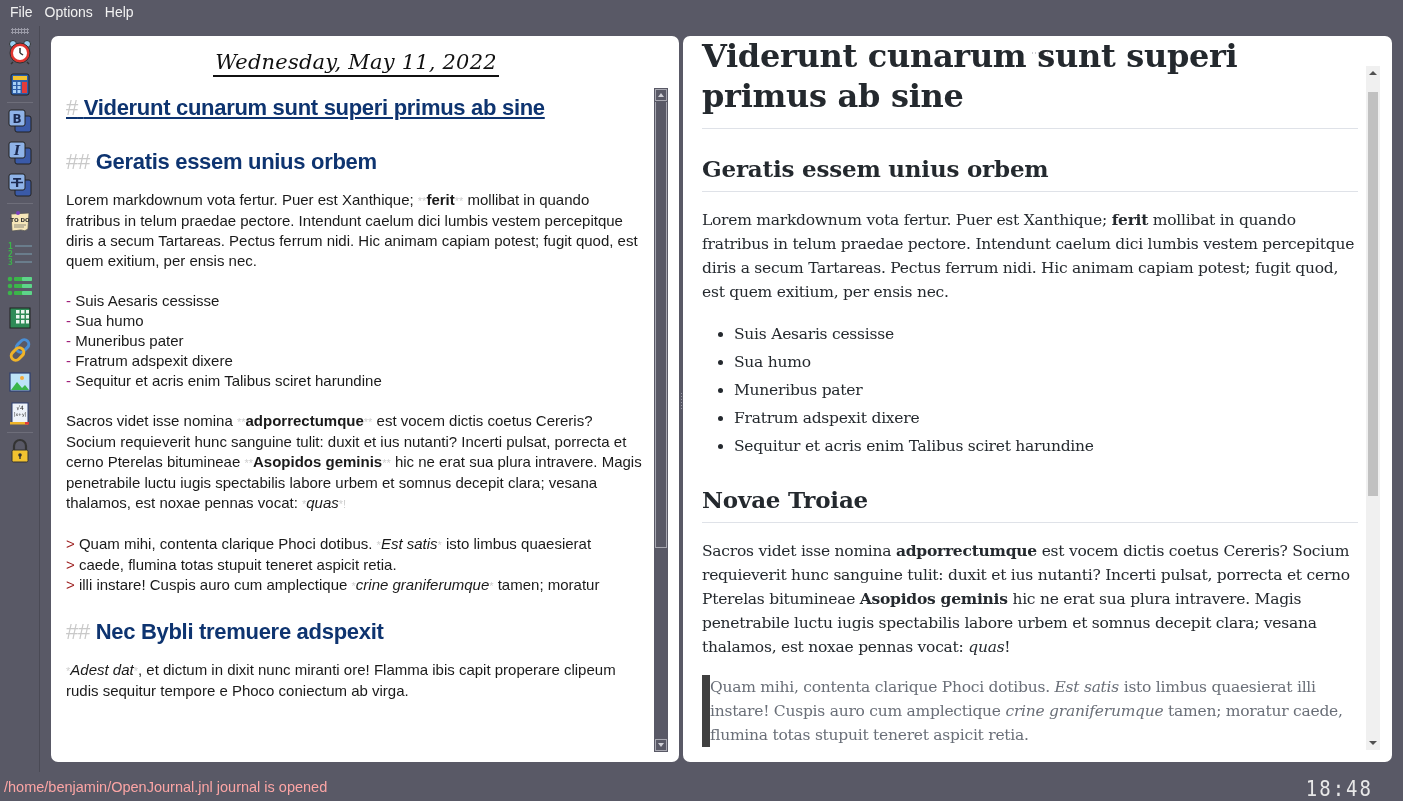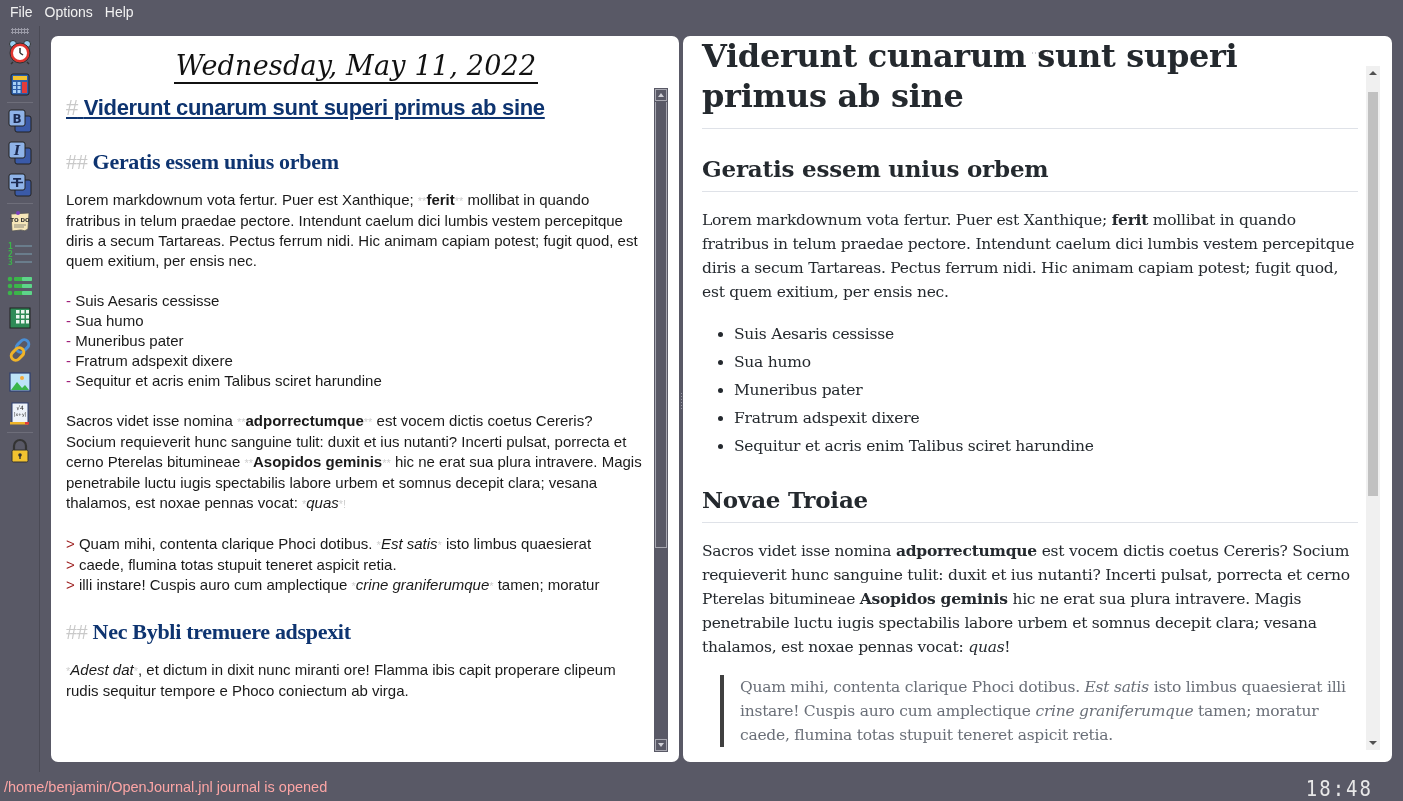--- a/index.html
+++ b/index.html
@@ -18,24 +18,24 @@
   .tb-sep { width: 26px; height: 1px; background: #6e6e7a; margin: 4px auto; }
 
   
   .pane { position: absolute; background: #fff; border-radius: 7px; overflow: hidden; }
   .editor { left: 51px; top: 36px; width: 628px; height: 726px; }
   .preview { left: 683px; top: 36px; width: 709px; height: 726px; }
   .splitter-grip { position: absolute; left: 680px; top: 392px; width: 3px; height: 18px; background-image: radial-gradient(#9a9aa6 0.8px, transparent 1px); background-size: 3px 3px; }
 
   
   .ed-date { position: absolute; left: 0; width: 610px; top: 14px; text-align: center; }
-  .ed-date span { font-family: "DejaVu Serif", serif; font-style: italic; font-size: 27px; color: #111; border-bottom: 2px solid #111; padding: 0 2px 1px; letter-spacing: 0.2px; }
+  .ed-date span { font-family: "DejaVu Serif", serif; font-style: italic; font-size: 21px; color: #111; border-bottom: 2px solid #111; padding: 0 2px 1px; letter-spacing: 0.2px; }
   .ed-body { position: absolute; left: 15px; top: 54px; width: 580px; font-family: "Liberation Sans", sans-serif; font-size: 15px; line-height: 20px; color: #1a1a1a; }
   .ed-h1 { font-size: 22px; line-height: 36px; font-weight: bold; color: #0e3470; margin-bottom: 20px; letter-spacing: -0.3px; text-decoration: underline; }
-  .ed-h2 { font-size: 22px; line-height: 32px; font-weight: bold; color: #0e3470; margin: 0 0 12px; letter-spacing: -0.3px; font-family: Liberation Serif, serif; }
+  .ed-h2 { font-size: 22px; line-height: 32px; font-weight: bold; color: #0e3470; margin: 0 0 12px; letter-spacing: -0.3px; }
   .hash { color: #c9c9c9; font-weight: normal; }
   .ed-p { margin-bottom: 20px; }
   .mk { color: #cfcfcf; font-size: 11px; }
   .ed-li .dash { color: #a0207a; }
   .ed-bq .gt { color: #9b1c1c; }
   .ed-gap { height: 20px; }
 
   
   .ed-scroll { position: absolute; left: 603px; top: 52px; width: 14px; height: 664px; background: #595966; }
   .ed-scroll .arr { position: absolute; left: 1px; width: 12px; height: 12px; border: 1px solid #a9a9b2; background: #595966; }
@@ -45,21 +45,21 @@
   .ed-scroll .arr.up::after { top: 3px; border-bottom: 4px solid #d0d0d6; }
   .ed-scroll .arr.dn::after { top: 3px; border-top: 4px solid #d0d0d6; }
   .ed-scroll .thumb { position: absolute; left: 1px; top: 14px; width: 12px; height: 446px; border: 1px solid #a9a9b2; border-top: none; background: #595966; }
 
   
   .pv-body { position: absolute; left: 19px; top: 14px; width: 656px; font-family: "DejaVu Serif", serif; color: #24292e; }
   .pv-h1 { font-size: 32px; line-height: 40px; font-weight: bold; padding-bottom: 12px; border-bottom: 1px solid #dfe2e8; margin-top: -14px; margin-bottom: 24px; letter-spacing: -0.3px; }
   .pv-h2 { font-size: 23px; line-height: 32px; font-weight: bold; padding-bottom: 6px; border-bottom: 1px solid #dfe2e8; margin-bottom: 16px; letter-spacing: -0.2px; }
   .pv-p { font-size: 15.5px; line-height: 24px; margin-bottom: 16px; letter-spacing: -0.25px; }
   .pv-ul { list-style: disc; padding-left: 32px; margin-bottom: 24px; font-size: 15.5px; line-height: 28px; letter-spacing: -0.25px; }
-  .pv-bq { border-left: 4px solid #404040; padding-left: 16px; color: #6a6f78; font-size: 15.5px; line-height: 24px; letter-spacing: -0.25px; margin-left: 18px; }
+  .pv-bq { border-left: 8px solid #404040; color: #6a6f78; font-size: 15.5px; line-height: 24px; letter-spacing: -0.25px; }
   .pv-top-grip { position: absolute; left: 348px; top: 16px; width: 18px; height: 2px; background-image: radial-gradient(#b8b8c0 0.7px, transparent 0.9px); background-size: 3px 2px; }
 
   
   .pv-scroll { position: absolute; left: 683px; top: 30px; width: 14px; height: 684px; background: #f0f0f0; }
   .pv-scroll .arr { position: absolute; left: 0; width: 14px; height: 14px; }
   .pv-scroll .arr.up { top: 0; }
   .pv-scroll .arr.dn { bottom: 0; }
   .pv-scroll .arr::after { content: ""; position: absolute; left: 3px; top: 5px; border-left: 4px solid transparent; border-right: 4px solid transparent; }
   .pv-scroll .arr.up::after { border-bottom: 4px solid #505050; }
   .pv-scroll .arr.dn::after { border-top: 4px solid #505050; }

